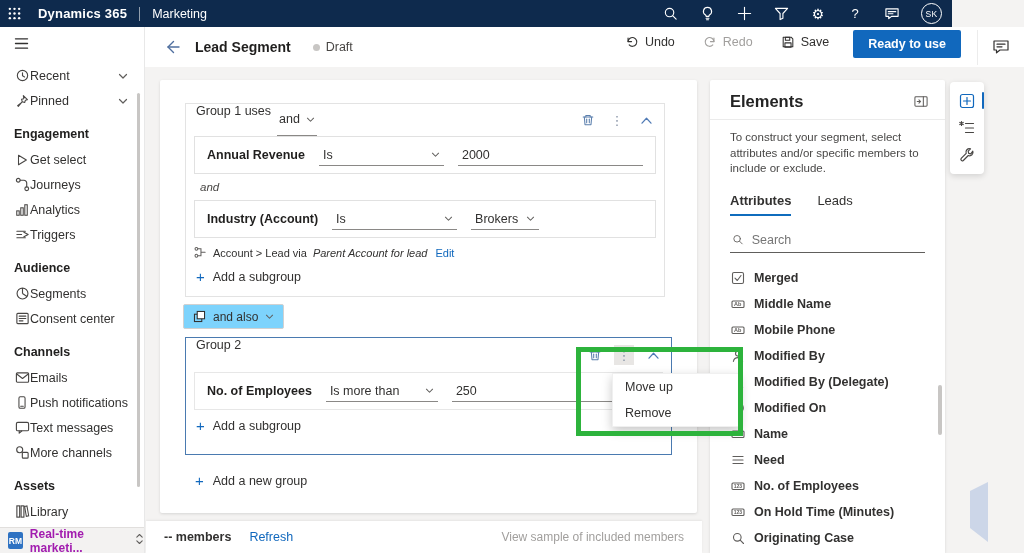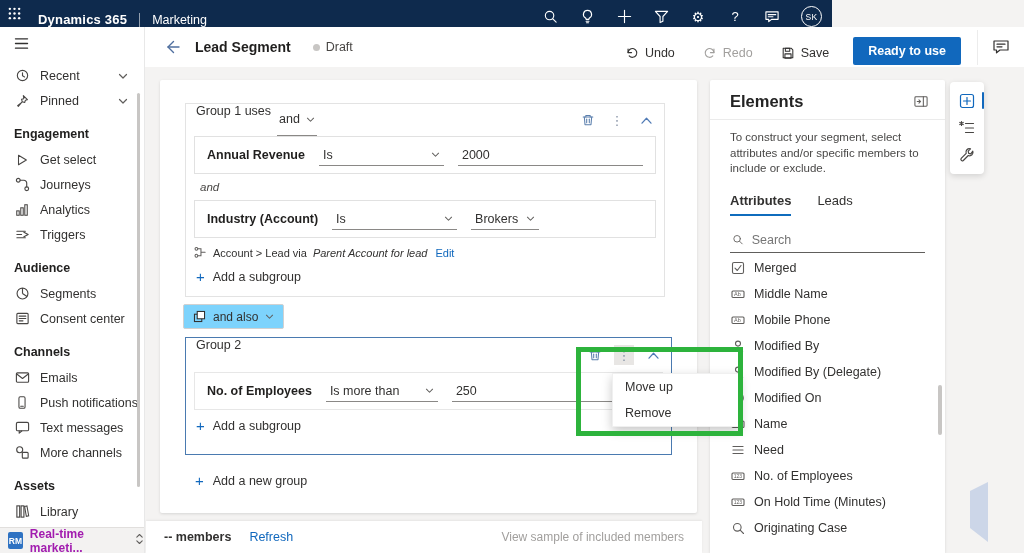--- a/index.html
+++ b/index.html
@@ -1,58 +1,58 @@
 <!DOCTYPE html>
 <html><head>
 <meta charset="utf-8">
 <style>
   * { margin:0; padding:0; box-sizing:border-box; }
   html,body { width:1024px; height:553px; overflow:hidden;
     font-family:"Liberation Sans","DejaVu Sans",sans-serif;
     font-size:12.5px; color:#323130; background:#f4f3f2; }
 
   
-  .topbar { position:absolute; left:0; top:0; width:832px; height:27px;
-    background:#0e2a4d; color:#fff; display:flex; align-items:flex-end; z-index:30; }
+  .topbar { position:absolute; left:0; top:0; width:952px; height:27px;
+    background:#0e2a4d; color:#fff; display:flex; align-items:center; z-index:30; }
   .waffle { width:28px; height:27px; display:flex; align-items:center; justify-content:center; cursor:pointer; }
   .brand { font-weight:bold; font-size:13px; margin-left:10px; letter-spacing:.2px; }
   .tb-divider { width:1px; height:14px; background:rgba(255,255,255,.55); margin:0 12px; }
   .appname { font-size:12.5px; }
   .tb-right { margin-left:auto; display:flex; align-items:center; gap:21px; padding-right:10px; }
   .tb-ic { width:16px; height:16px; display:flex; align-items:center; justify-content:center; cursor:pointer; color:#fff; }
   .tb-glyph { font-family:"DejaVu Sans",sans-serif; font-size:14px; line-height:1; }
   .avatar { width:21px; height:21px; border-radius:50%; border:1px solid #fff; font-size:8.5px;
     display:flex; align-items:center; justify-content:center; letter-spacing:.3px; }
 
   
   .sidebar { position:absolute; left:0; top:27px; width:145px; bottom:0; background:#fff;
     border-right:1px solid #e8e8e8; z-index:20; }
   .hamburger { padding:10px 0 2px 14px; color:#323130; cursor:pointer; }
-  .nav-item { display:flex; align-items:center; gap:10px; height:25px; padding-left:14px;
+  .nav-item { display:flex; align-items:center; gap:0; height:25px; padding-left:14px;
     cursor:pointer; color:#323130; }
   .nav-item .ni-ic { width:16px; height:16px; color:#484644; flex:0 0 auto; display:flex; align-items:center; justify-content:center; }
   .nav-item .chev { margin-left:auto; margin-right:16px; color:#605e5c; }
   .nav-sect { font-weight:bold; font-size:12.5px; color:#201f1e; padding:14px 0 6px 14px; }
   .sb-scroll { position:absolute; right:4px; top:66px; width:3px; height:394px; background:#c8c6c4; border-radius:2px; }
   .area-switcher { position:absolute; left:0; bottom:0; width:100%; height:26px; background:#f3f2f1;
     border-top:1px solid #e1dfdd; display:flex; align-items:center; gap:7px; padding-left:8px; cursor:pointer; }
   .rm-badge { width:17px; height:17px; background:#2e72c2; color:#fff; border-radius:2px;
     font-size:8.5px; font-weight:bold; display:flex; align-items:center; justify-content:center; }
   .area-label { font-weight:bold; font-size:12px; color:#a21caf; }
   .area-chevs { color:#605e5c; margin-left:2px; }
 
   
   .commandbar { position:absolute; left:145px; top:27px; right:0; height:40px; background:#fff;
     display:flex; align-items:center; z-index:10; }
   .back-arrow { color:#4f6f9f; margin:0 14px 0 20px; cursor:pointer; display:flex; }
   .page-title { font-weight:bold; font-size:14px; color:#201f1e; }
   .status-wrap { display:flex; align-items:center; gap:6px; margin-left:22px; }
   .status-dot { width:7px; height:7px; border-radius:50%; background:#c8c6c4; }
   .status-text { font-size:12.5px; color:#484644; }
-  .cb-right { margin-left:auto; display:flex; align-items:flex-end; gap:8px; padding-right:14px; }
+  .cb-right { margin-left:auto; display:flex; align-items:flex-start; gap:8px; padding-right:14px; }
   .cb-btn { display:flex; align-items:center; gap:6px; padding:5px 10px; cursor:pointer;
     color:#323130; font-size:12.5px; background:none; border:none; font-family:inherit; }
   .cb-btn.disabled { color:#a19f9d; cursor:default; }
   .primary-btn { background:#1168bd; color:#fff; border:none; border-radius:2px;
     font-family:inherit; font-size:12.5px; font-weight:bold; padding:7px 15px; cursor:pointer; margin-left:6px; }
   .cb-feedback { border-left:1px solid #ececec; padding:8px 0 8px 14px; margin-left:8px; color:#323130; }
 
   
   .content { position:absolute; left:145px; top:67px; right:0; bottom:0; background:#f4f3f2; }
   .main-card { position:absolute; left:15px; top:13px; width:537px; height:433px; background:#fff;
@@ -123,21 +123,21 @@
   .ep-title { font-size:16.5px; font-weight:bold; color:#242424; }
   .ep-collapse { color:#605e5c; cursor:pointer; display:flex; }
   .ep-desc { padding:10px 20px 0 20px; font-size:11.5px; line-height:1.35; color:#494847; }
   .ep-tabs { display:flex; gap:26px; padding:16px 20px 0 20px; }
   .ep-tab { padding-bottom:6px; cursor:pointer; font-size:13px; color:#323130; }
   .ep-tab.active { font-weight:bold; border-bottom:2.5px solid #0f6cbd; }
   .ep-search { display:flex; align-items:center; gap:8px; margin:13px 20px 0 20px;
     border-bottom:1px solid #605e5c; padding:4px 2px 5px 2px; color:#605e5c; }
   .ep-search input { border:none; outline:none; font-family:inherit; font-size:12.5px; width:100%;
     color:#323130; background:transparent; }
-  .attr-list { list-style:none; margin-top:2px; }
+  .attr-list { list-style:none; margin-top:12px;font-weight:bold; }
   .attr-item { display:flex; align-items:center; gap:9px; height:26px; padding-left:21px;
     cursor:pointer; font-size:12.5px; color:#323130; white-space:nowrap; }
   .attr-item .ai-ic { width:14px; height:14px; color:#605e5c; flex:0 0 auto; display:flex; }
   .ep-scroll { position:absolute; right:3px; top:305px; width:4px; height:50px; background:#c8c6c4; border-radius:2px; }
 
   
   .float-toolbar { position:absolute; left:805px; top:15px; width:34px; height:92px; background:#fff;
     border-radius:4px; box-shadow:0 2px 6px rgba(0,0,0,.14); display:flex; flex-direction:column;
     align-items:center; justify-content:space-around; padding:6px 0; z-index:25; }
   .ft-ic { width:22px; height:22px; display:flex; align-items:center; justify-content:center; cursor:pointer; position:relative; }

